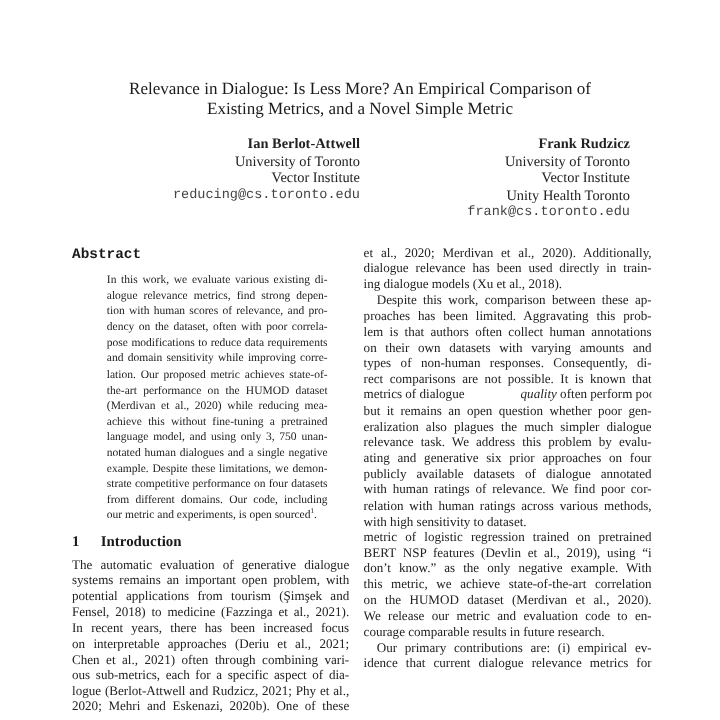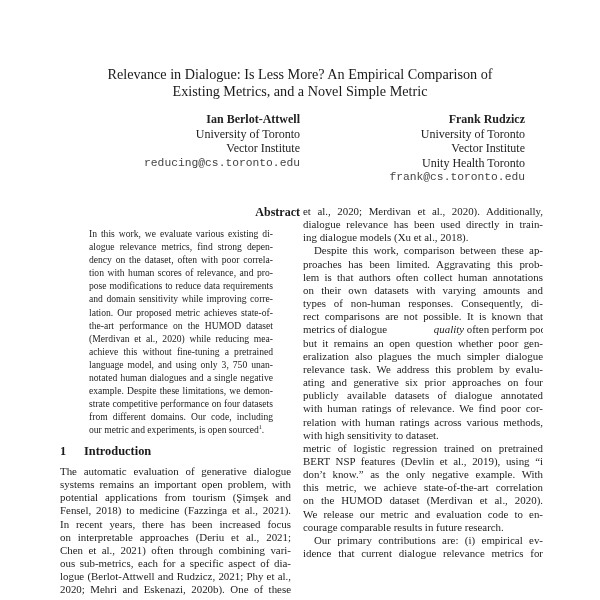--- a/index.html
+++ b/index.html
@@ -47,24 +47,25 @@
       color: #444;
     }
     .author-1 { left: 100px; width: 200px; }
     .author-2 { left: 315px; width: 210px; }
 
     .abstract-heading {
       position: absolute;
       left: 60px;
       top: 205px;
       width: 240px;
-      text-align: right;
+      text-align: left;
       font-weight: bold;
       font-size: 12px;
       line-height: 14px;
+      font-family: Liberation Mono, monospace;
     }
     .abstract-body {
       position: absolute;
       left: 89px;
       top: 227px;
       width: 184px;
       font-size: 9.6px;
       line-height: 13.1px;
       text-align: justify;
       hyphens: manual;
@@ -134,22 +135,22 @@
     <div>Vector Institute</div>
     <div>Unity Health Toronto</div>
     <div class="email">frank@cs.toronto.edu</div>
   </div>
 
   <div class="abstract-heading">Abstract</div>
 
   <div class="abstract-body">
     <span class="line">In this work, we evaluate various existing di-</span>
     <span class="line">alogue relevance metrics, find strong depen-</span>
+    <span class="line">tion with human scores of relevance, and pro-</span>
     <span class="line">dency on the dataset, often with poor correla-</span>
-    <span class="line">tion with human scores of relevance, and pro-</span>
     <span class="line">pose modifications to reduce data requirements</span>
     <span class="line">and domain sensitivity while improving corre-</span>
     <span class="line">lation. Our proposed metric achieves state-of-</span>
     <span class="line">the-art performance on the HUMOD dataset</span>
     <span class="line">(Merdivan et al., 2020) while reducing mea-</span>
     <span class="line">achieve this without fine-tuning a pretrained</span>
     <span class="line">language model, and using only 3, 750 unan-</span>
     <span class="line">notated human dialogues and a single negative</span>
     <span class="line">example. Despite these limitations, we demon-</span>
     <span class="line">strate competitive performance on four datasets</span>

